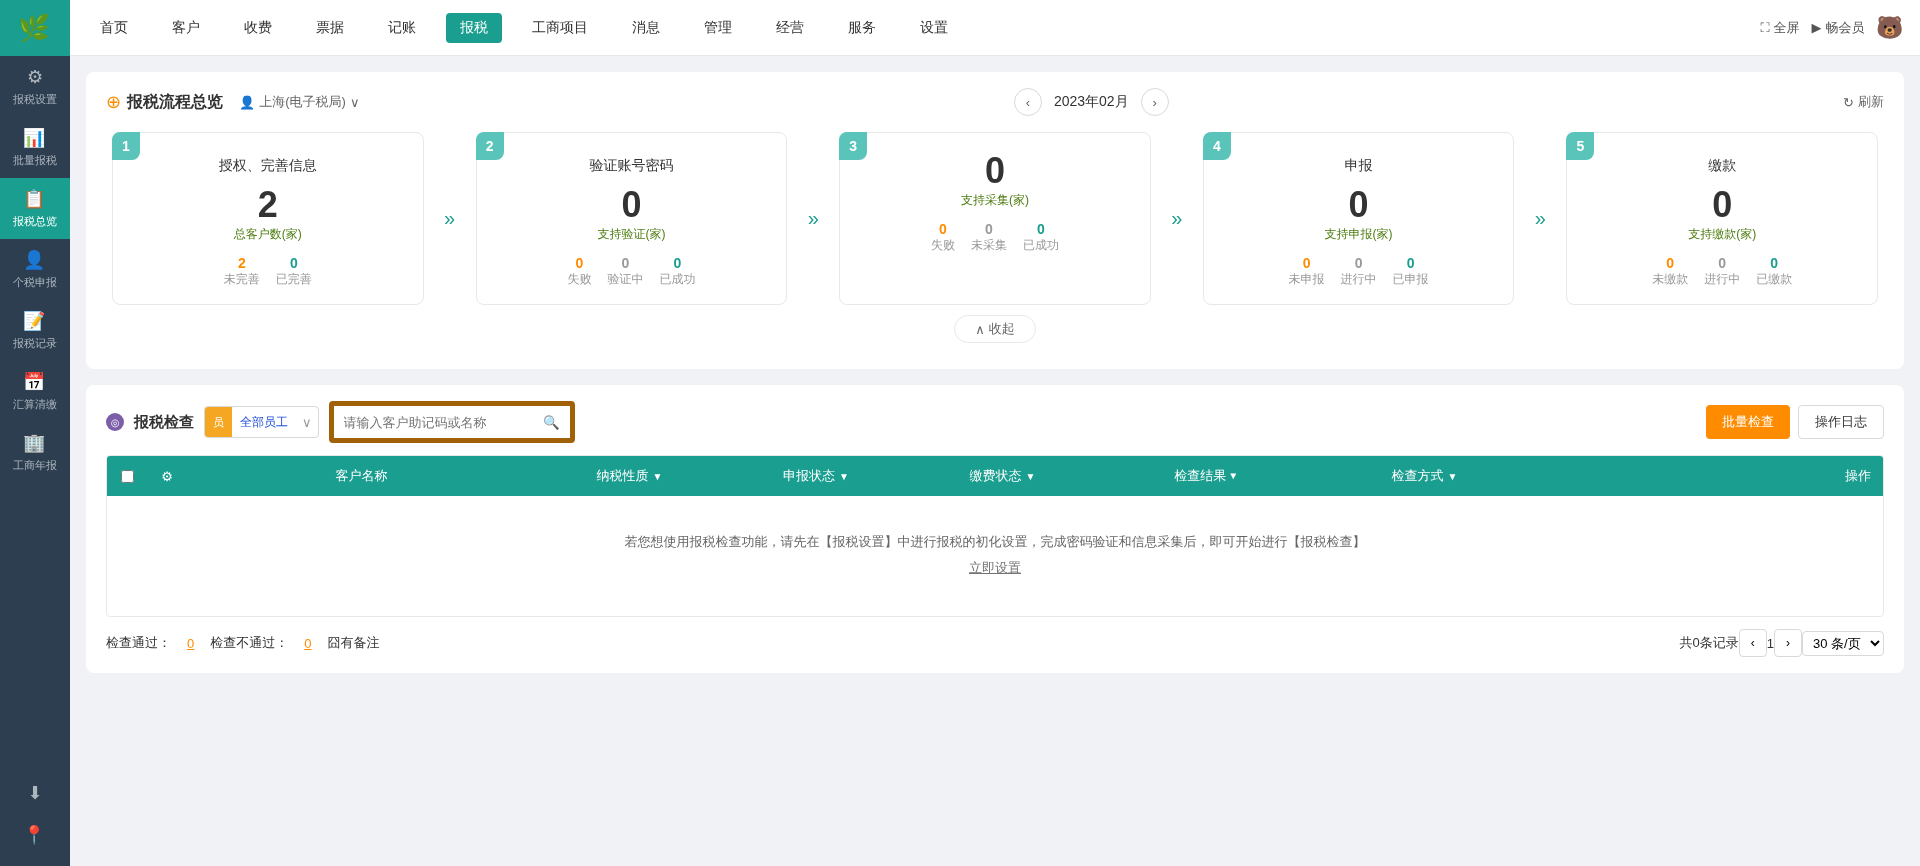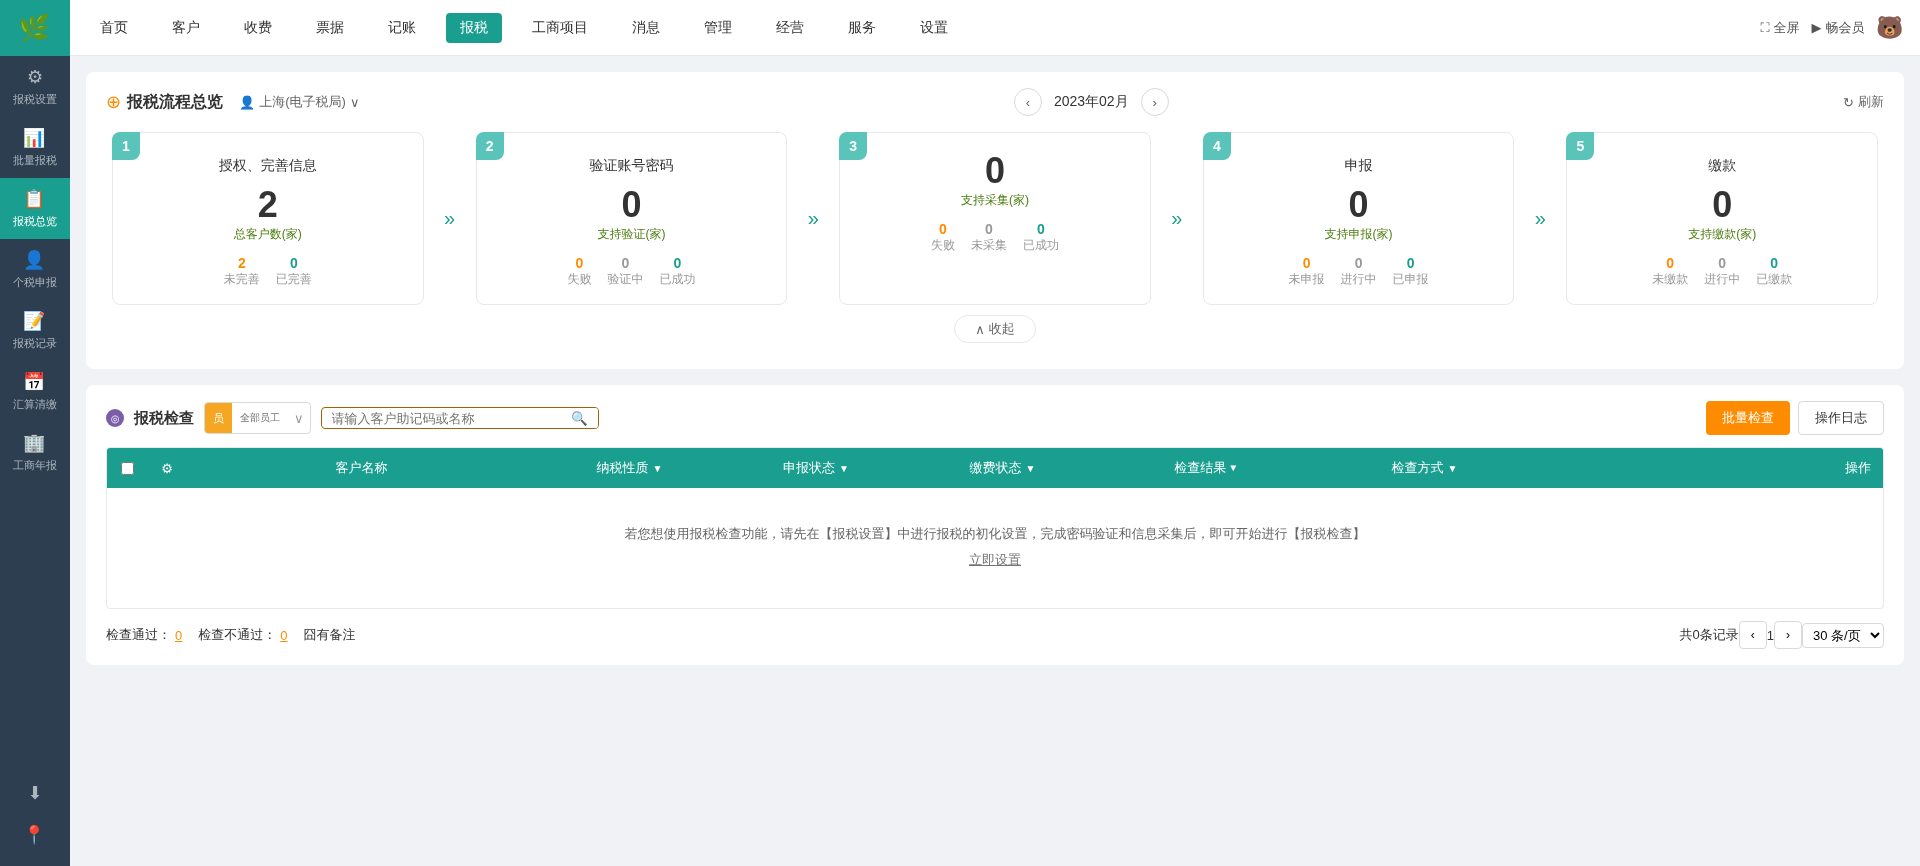--- a/index.html
+++ b/index.html
@@ -284,35 +284,34 @@
       background: #f5a623;
       padding: 0 8px;
       height: 100%;
       display: flex;
       align-items: center;
       color: white;
       font-size: 11px;
     }
     .employee-filter-text {
       padding: 0 8px;
-      font-size: 10px;
-      color: #737373;
+      font-size: 12px;
+      color: #1d4ed8;
     }
     .employee-filter-arrow {
       padding: 0 6px;
       color: #999;
     }
     .search-box {
       display: flex;
       align-items: center;
-      border: 1px solid #a16207;
-      border-radius: 4px;
-      height: 22px;
+      border: 5px solid #a16207;
+      border-radius: 4px;
+      height: 42px;
       overflow: hidden;
-      gap: 40px;
     }
     .search-input {
       border: none;
       outline: none;
       padding: 0 10px;
       width: 200px;
       font-size: 13px;
       color: #999;
     }
     .search-btn {
@@ -401,21 +400,21 @@
     .table-footer {
       display: flex;
       align-items: center;
       margin-top: 12px;
       font-size: 13px;
       color: #333;
     }
     .footer-stat {
       display: flex;
       align-items: center;
-      gap: 4px;
+      gap: 16px;
       margin-right: 16px;
     }
     .footer-stat a { color: #ff8c00; }
     .pagination {
       margin-left: auto;
       display: flex;
       align-items: center;
       gap: 0;
     }
     .page-btn {

